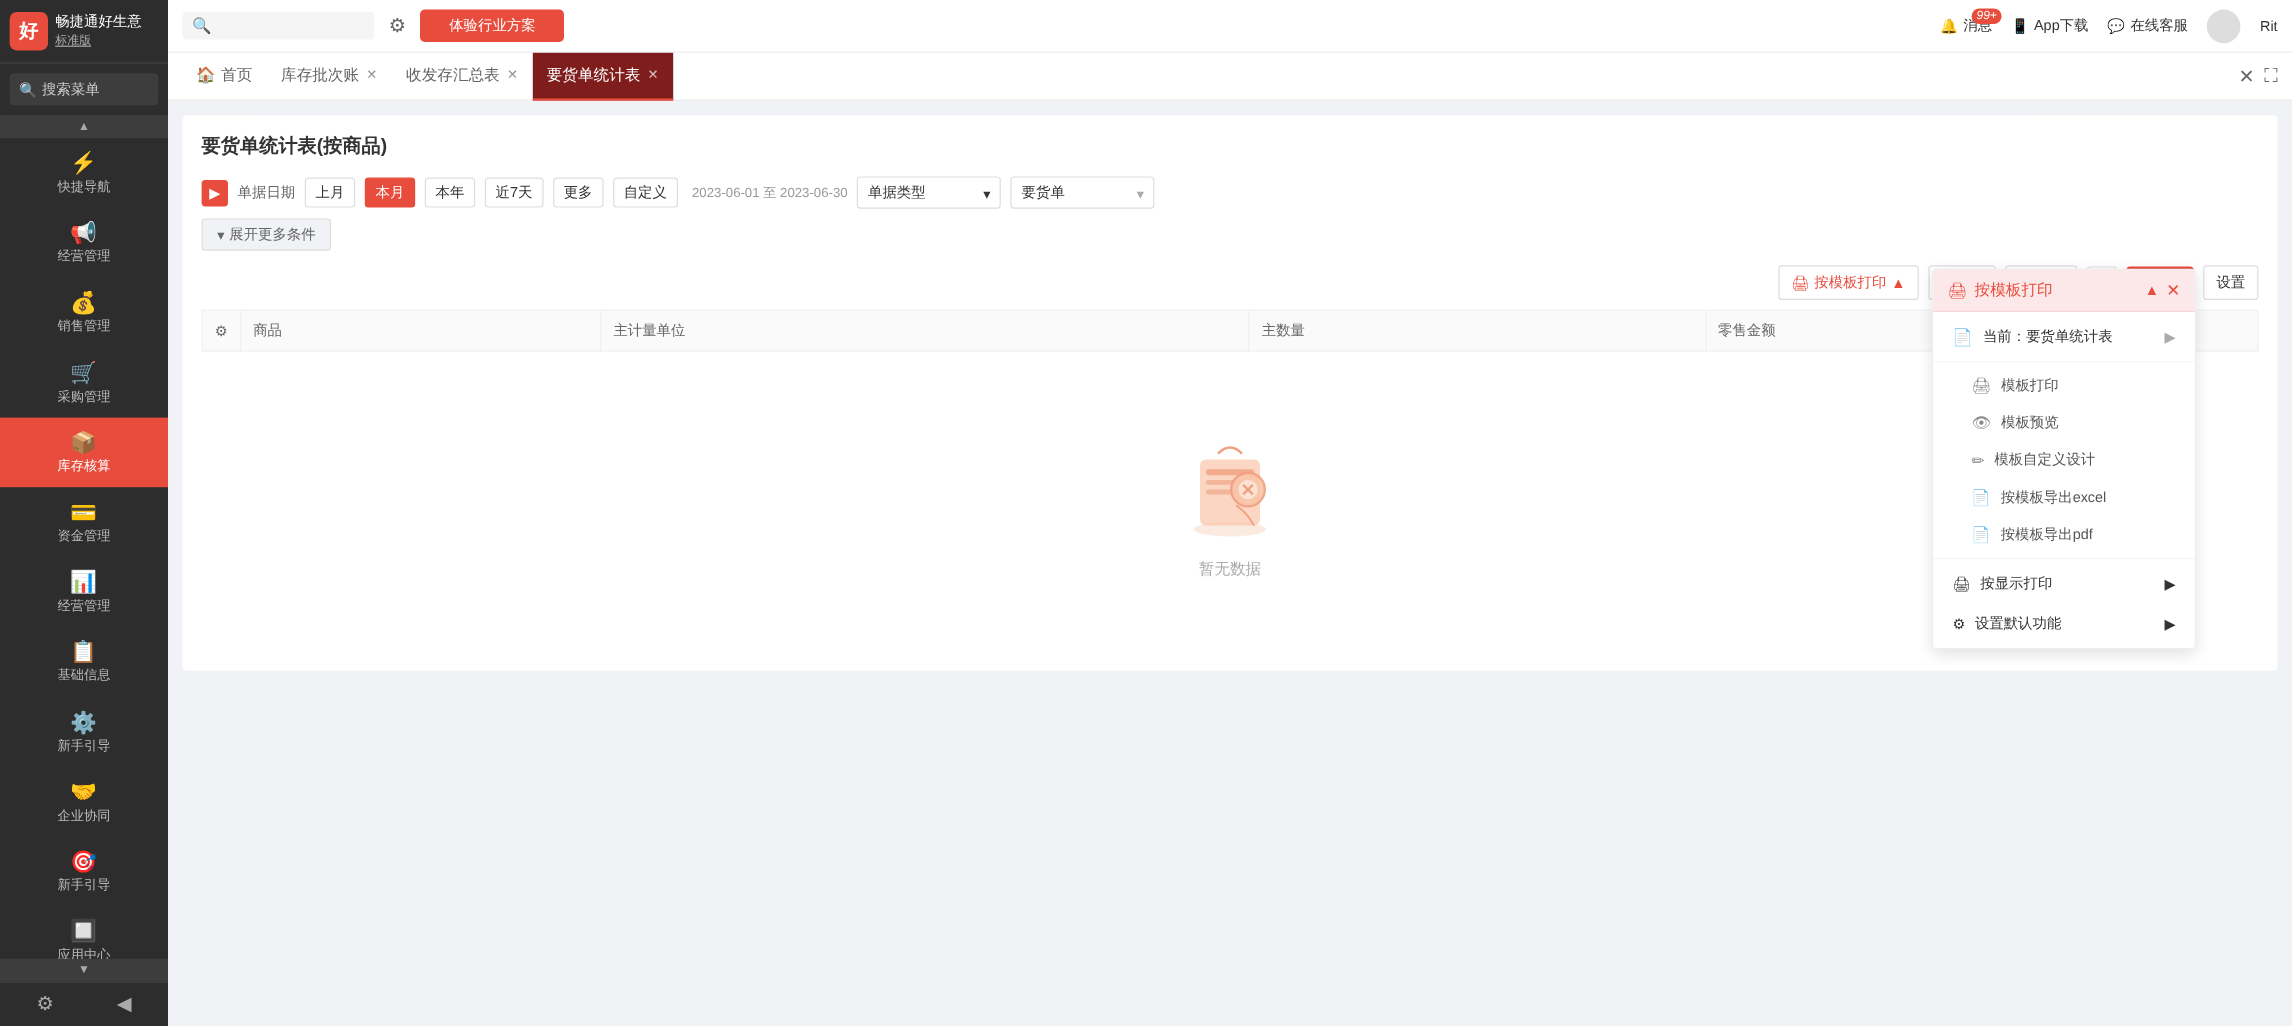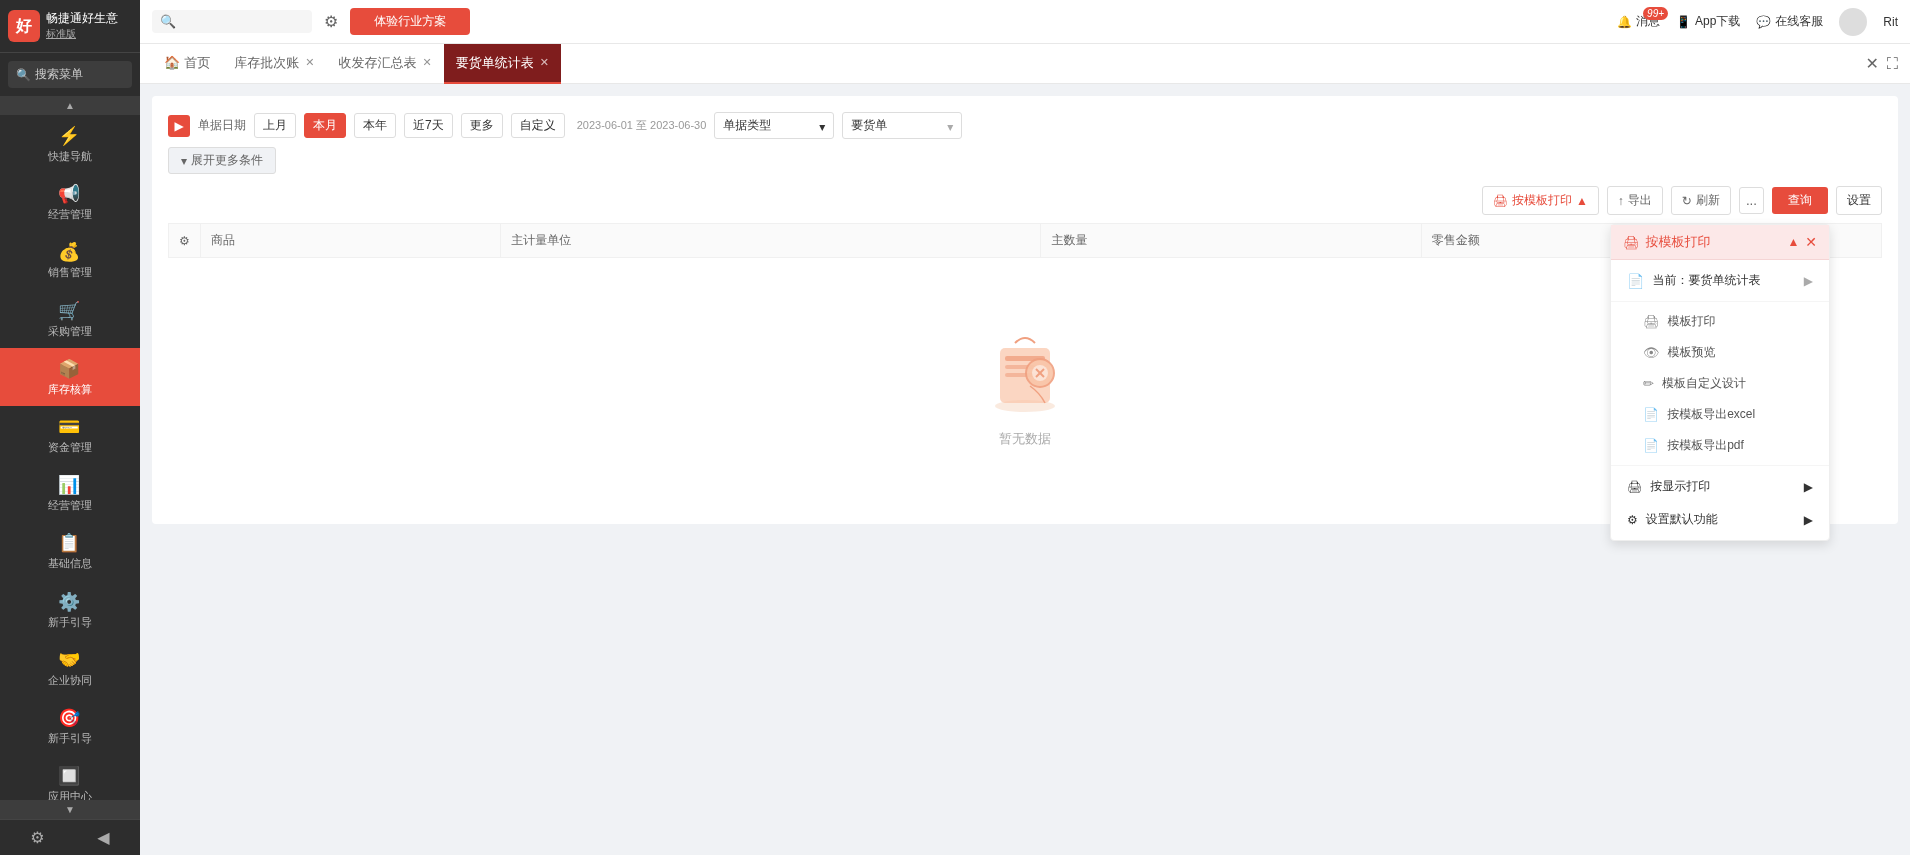--- a/index.html
+++ b/index.html
@@ -438,20 +438,21 @@
     </div>
     <div class="tabs-right">
       <span class="tabs-right-btn">✕</span>
       <span class="tabs-right-btn">⛶</span>
     </div>
   </div>
 
   <div class="page-content">
     <div class="page-card">
 
+      <div class="page-title">要货单统计表(按商品)</div>
 
       <div class="filter-bar">
         <button class="filter-expand-btn">▶</button>
         <span class="filter-label">单据日期</span>
         <button class="date-btn">上月</button>
         <button class="date-btn active">本月</button>
         <button class="date-btn">本年</button>
         <button class="date-btn">近7天</button>
         <button class="date-btn">更多</button>
         <button class="date-btn">自定义</button>

